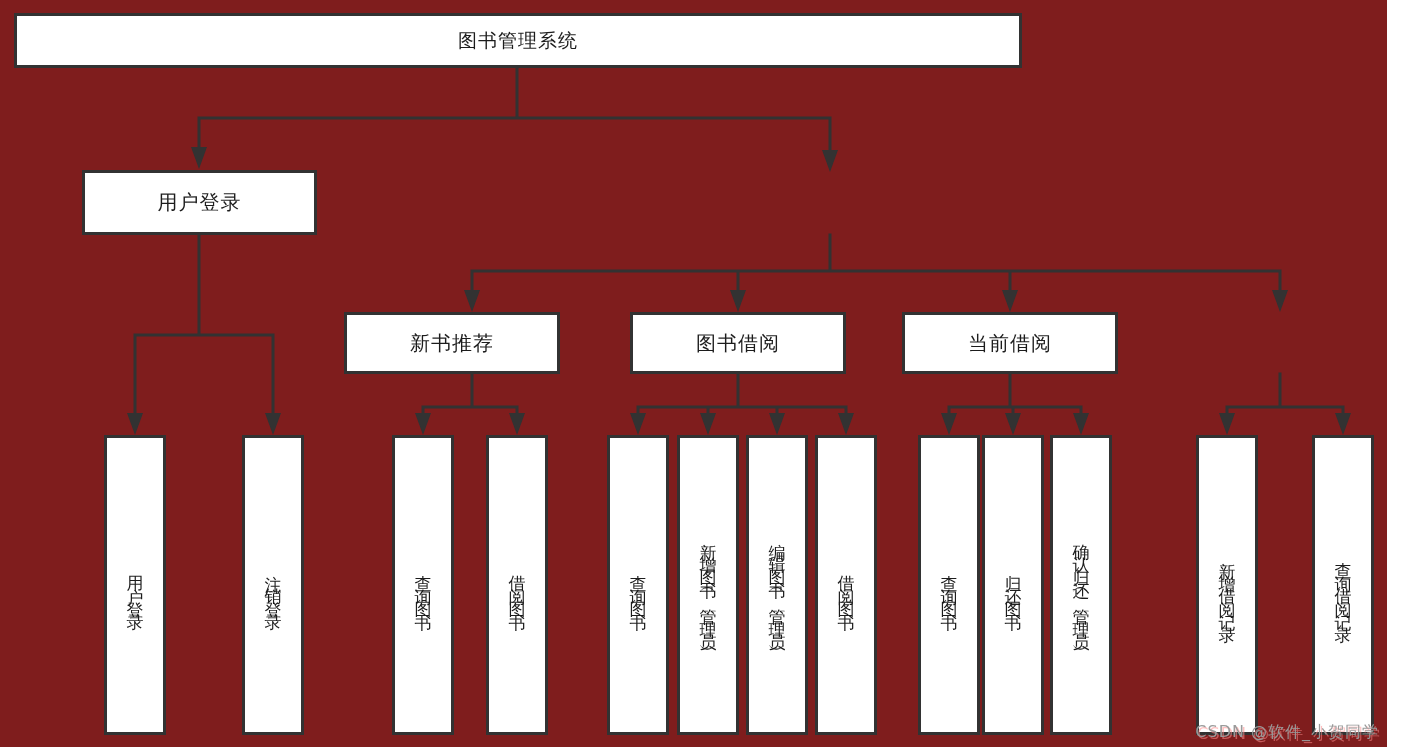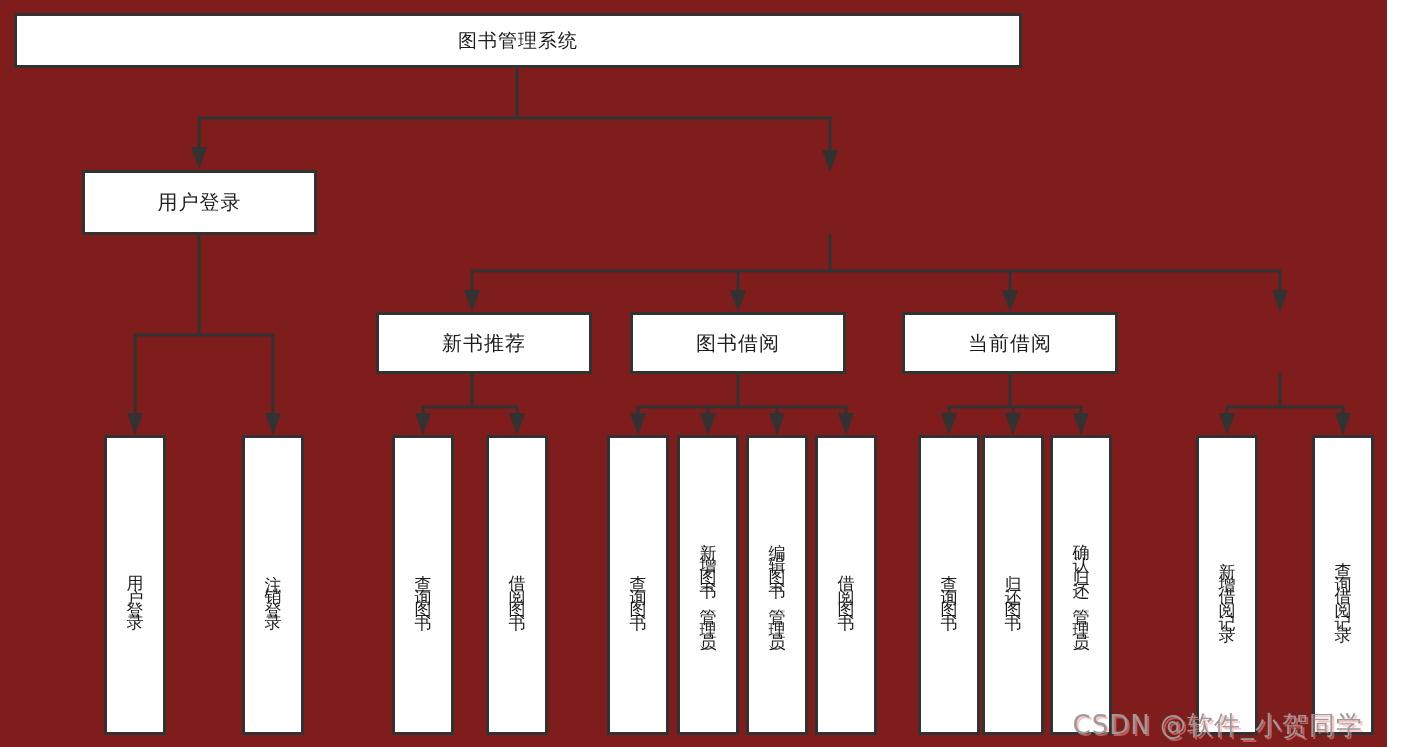--- a/index.html
+++ b/index.html
@@ -47,23 +47,23 @@
   .v-box {
     writing-mode: vertical-rl;
     text-orientation: mixed;
     font-size: 17px;
     line-height: 1.0;
     letter-spacing: 13px;
     padding-top: 6px;
   }
   .watermark {
     position: absolute;
-    right: 24px;
+    right: 8px;
     bottom: 4px;
-    font-size: 26px;
+    font-size: 16px;
     color: #9a9a9a;
     letter-spacing: 1px;
     white-space: nowrap;
     text-shadow: 2px 2px 0 rgba(255, 140, 140, 0.55);
   }
 </style>
 </head>
 <body>
 
 <div class="canvas">
@@ -101,21 +101,21 @@
   </svg>
 
   <div class="box" style="left:14px; top:13px; width:1008px; height:55px;">
     <span class="root-label">图书管理系统</span>
   </div>
 
   <div class="box" style="left:82px; top:170px; width:235px; height:65px;">
     <span class="h-label">用户登录</span>
   </div>
 
-  <div class="box" style="left:376px; top:312px; width:216px; height:62px;">
+  <div class="box" style="left:344px; top:312px; width:216px; height:62px;">
     <span class="h-label">新书推荐</span>
   </div>
   <div class="box" style="left:902px; top:312px; width:216px; height:62px;">
     <span class="h-label">当前借阅</span>
   </div>
   <div class="box" style="left:630px; top:312px; width:216px; height:62px;">
     <span class="h-label">图书借阅</span>
   </div>
 
   <div class="box v-box" style="left:104px; top:435px; width:62px; height:300px;">用户登录</div>

